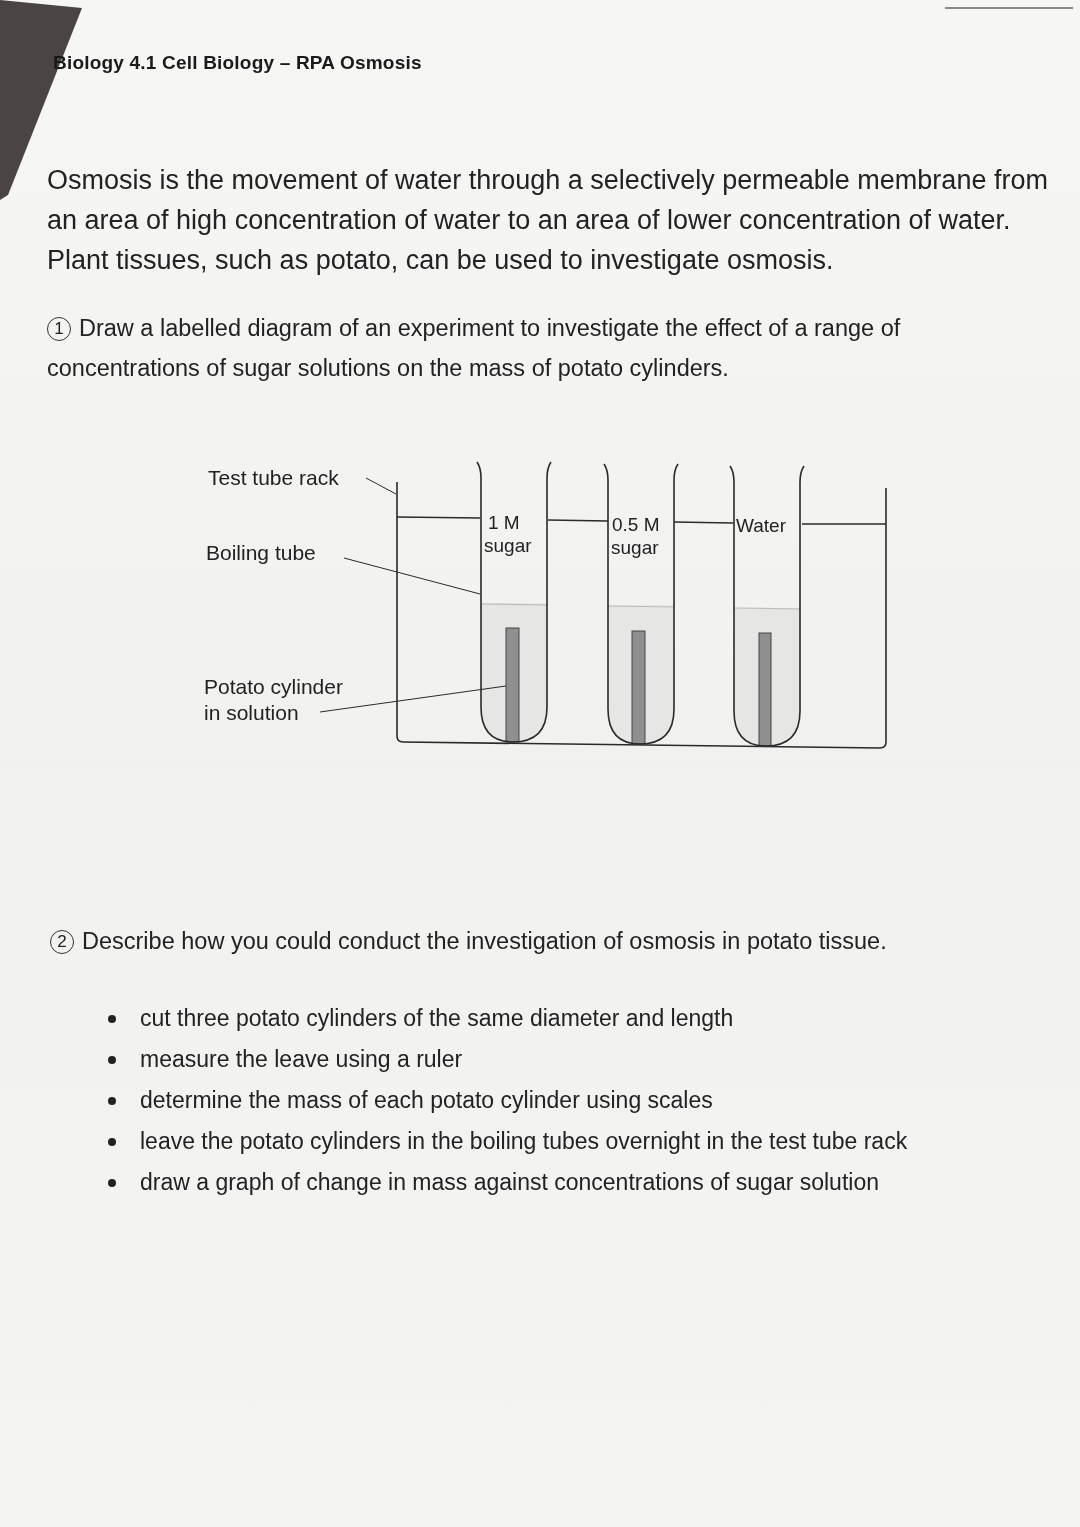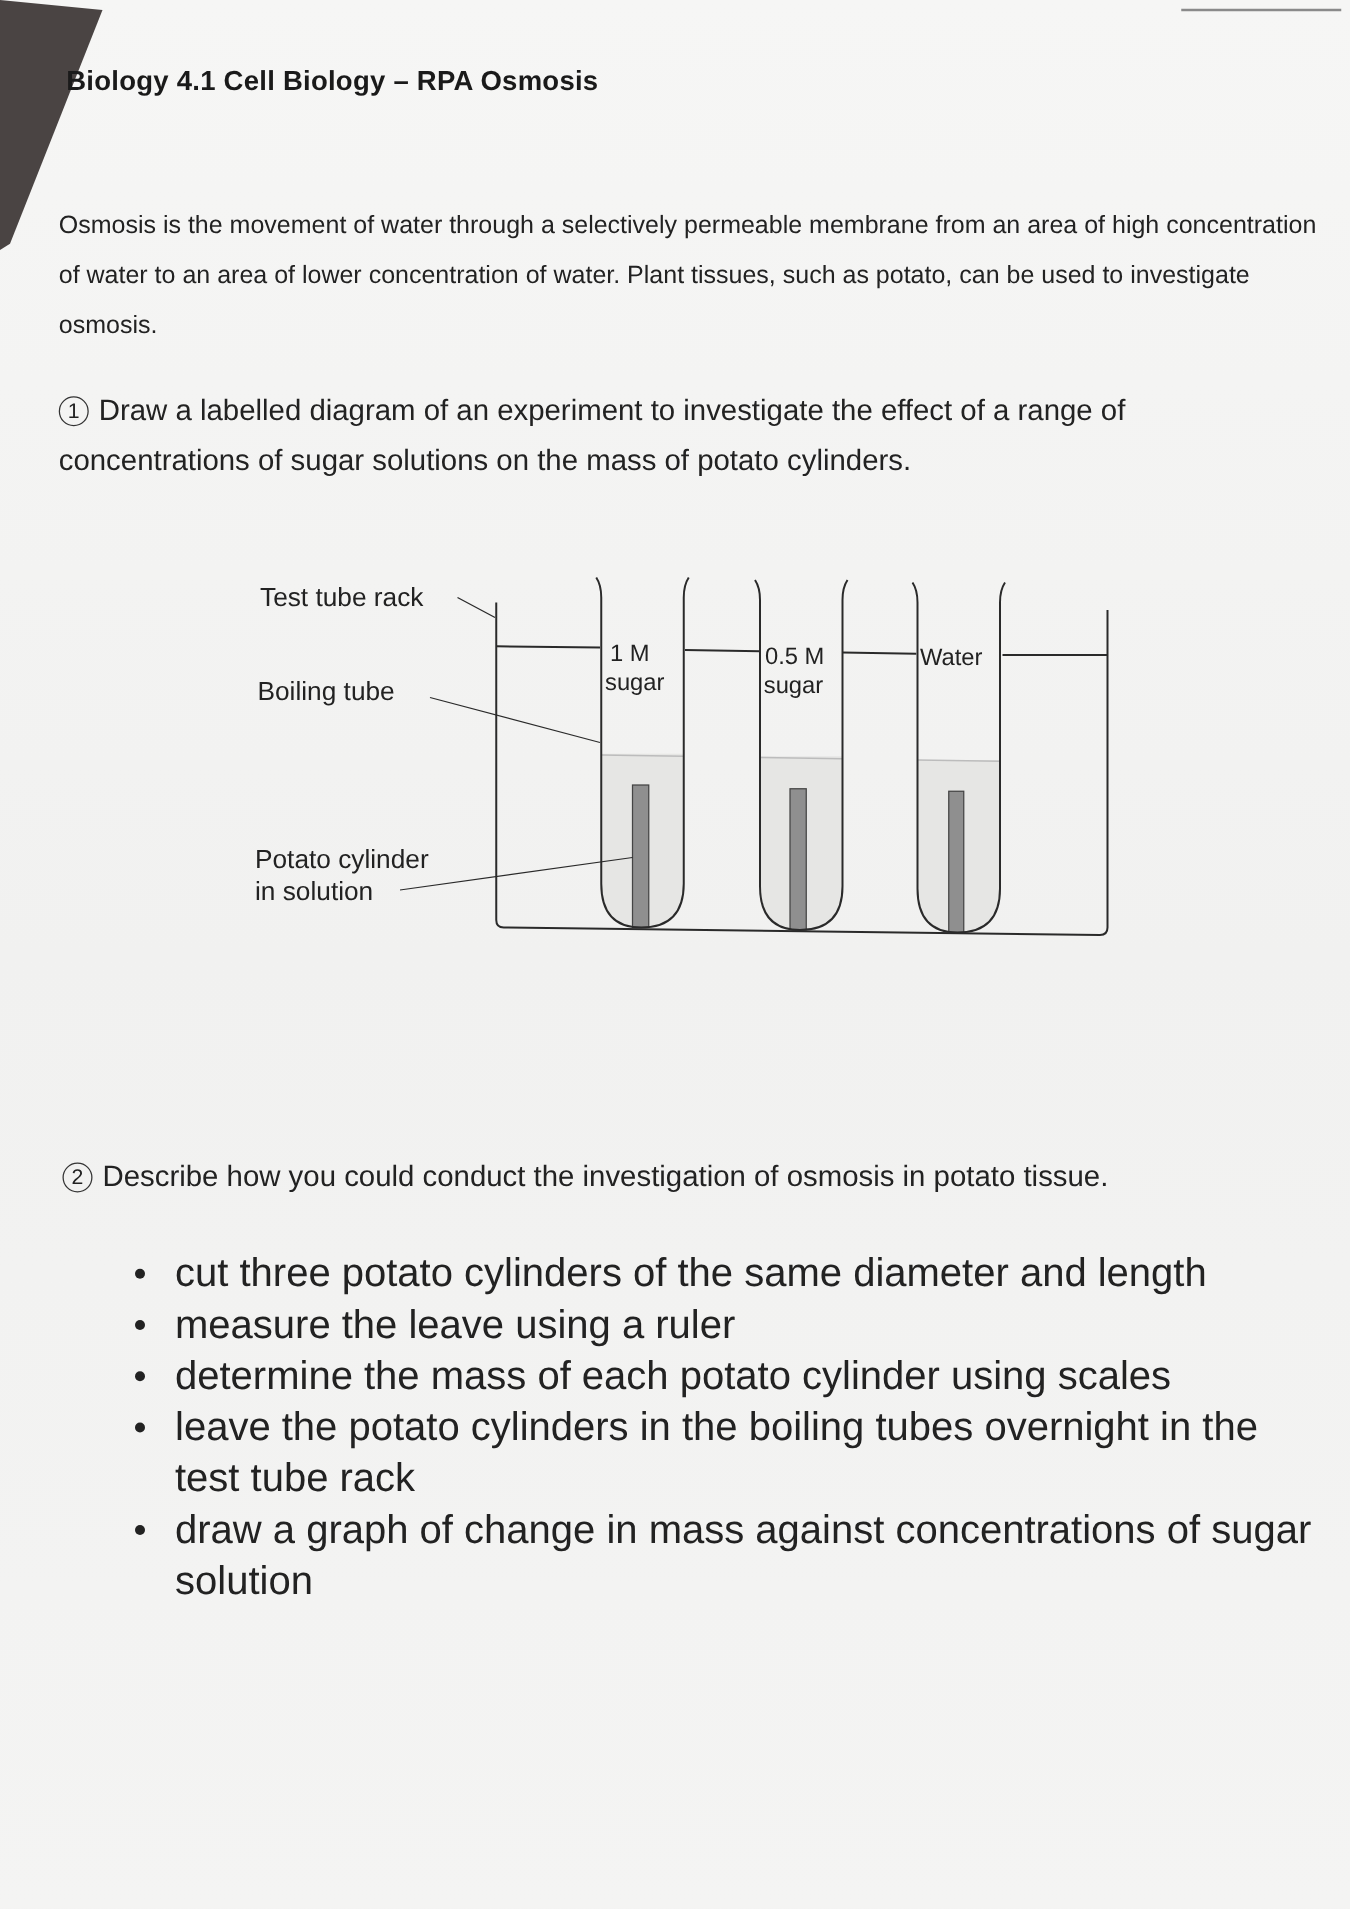--- a/index.html
+++ b/index.html
@@ -16,43 +16,43 @@
   }
   .corner-shadow {
     position: absolute; left: 0; top: 0; width: 90px; height: 200px;
   }
   .top-rule {
     position: absolute; left: 945px; top: 7px; width: 128px; height: 2px;
     background: #8a8a8a;
   }
   .title {
     position: absolute; left: 53px; top: 52px;
-    font-size: 22px; font-weight: bold; color: #1a1a1a; letter-spacing: 0.2px;
+    font-size: 19px; font-weight: bold; color: #1a1a1a; letter-spacing: 0.2px;
   }
   .intro {
     position: absolute; left: 47px; top: 160px; width: 1010px;
-    font-size: 20px; line-height: 40px; color: #222;
+    font-size: 27px; line-height: 40px; color: #222;
   }
   .q {
     position: absolute; left: 47px; width: 1010px;
     font-size: 23.5px; line-height: 40px; color: #222;
   }
   .q1 { top: 296px; margin-top: 12px; }
   .q2 { top: 880px; left: 50px; margin-top: 41px; }
   .qnum {
     display: inline-block; width: 22px; height: 22px; border: 1.6px solid #333;
     border-radius: 50%; text-align: center; line-height: 22px; font-size: 17px;
     margin-right: 8px; vertical-align: 2px;
   }
   .diagram { position: absolute; left: 180px; top: 450px; width: 720px; height: 310px; }
   .diagram text { font-family: "Liberation Sans", sans-serif; fill: #222; }
   .steps {
     position: absolute; left: 100px; top: 998px; width: 960px;
     margin: 0; padding: 0; list-style: none;
-    font-size: 32px; color: #222;
+    font-size: 23px; color: #222;
   }
   .steps li { position: relative; padding-left: 40px; line-height: 41px; }
   .steps li .dot {
     position: absolute; left: 8px; top: 17px; width: 8px; height: 8px;
     background: #222; border-radius: 50%;
   }
 </style>
 </head>
 <body>
 

